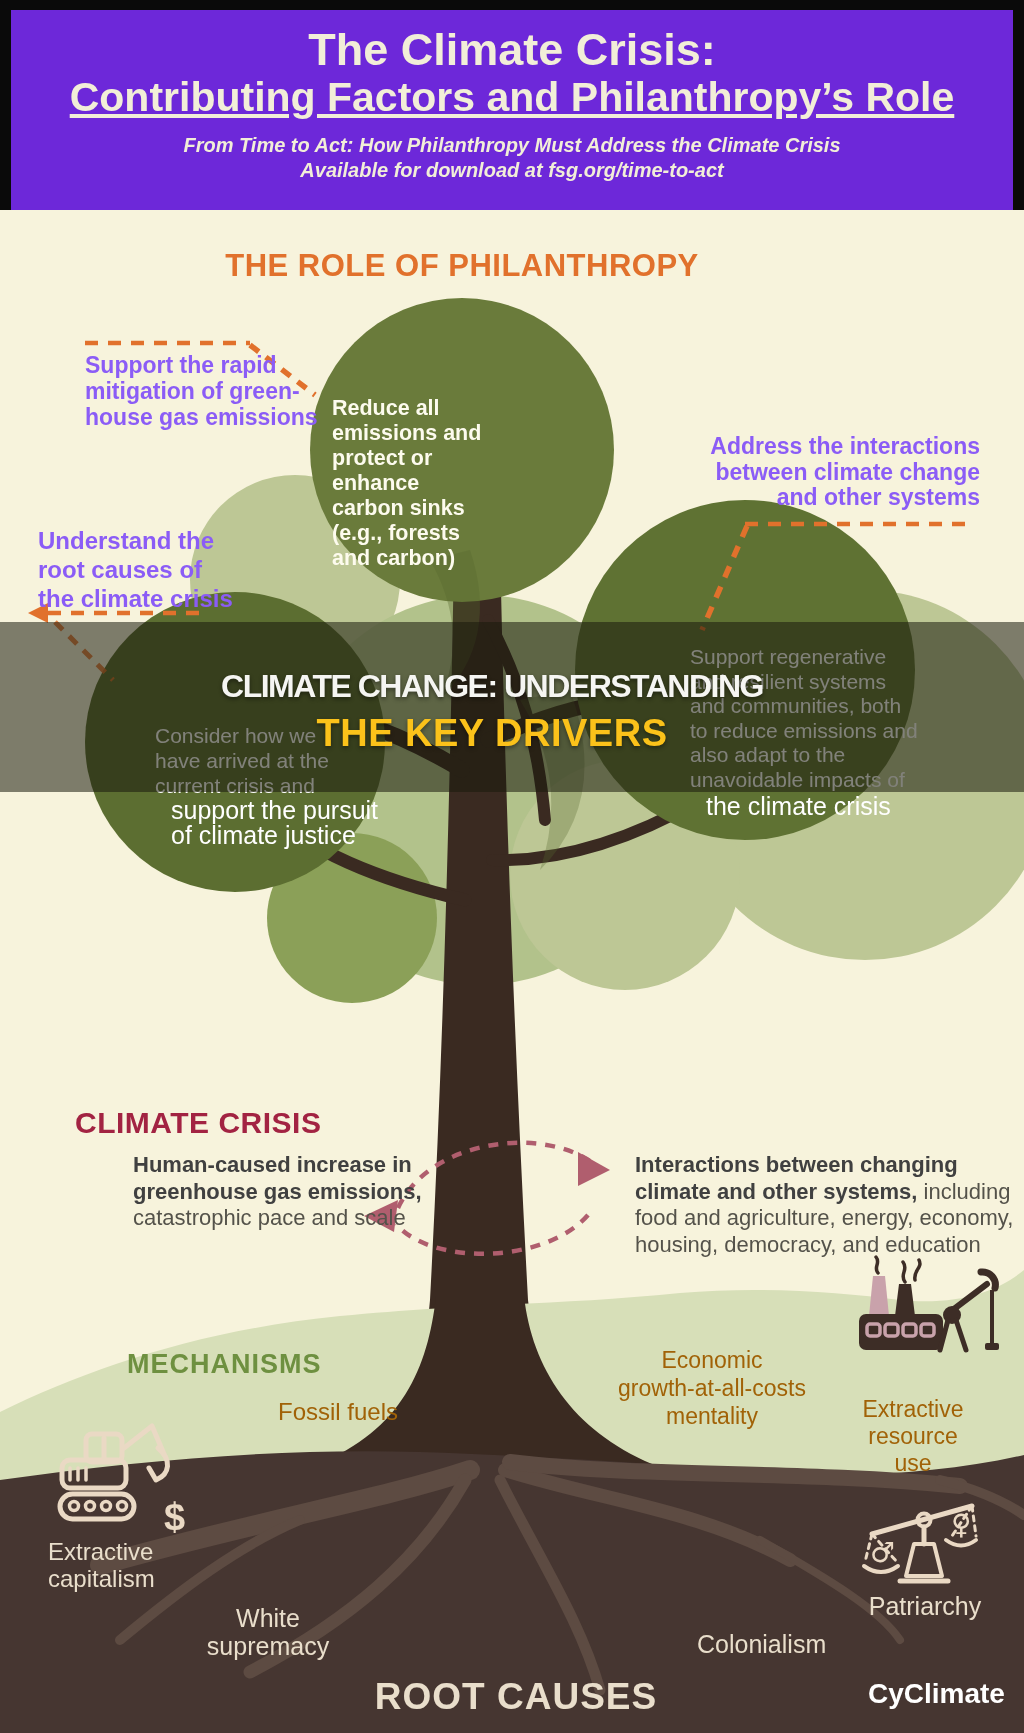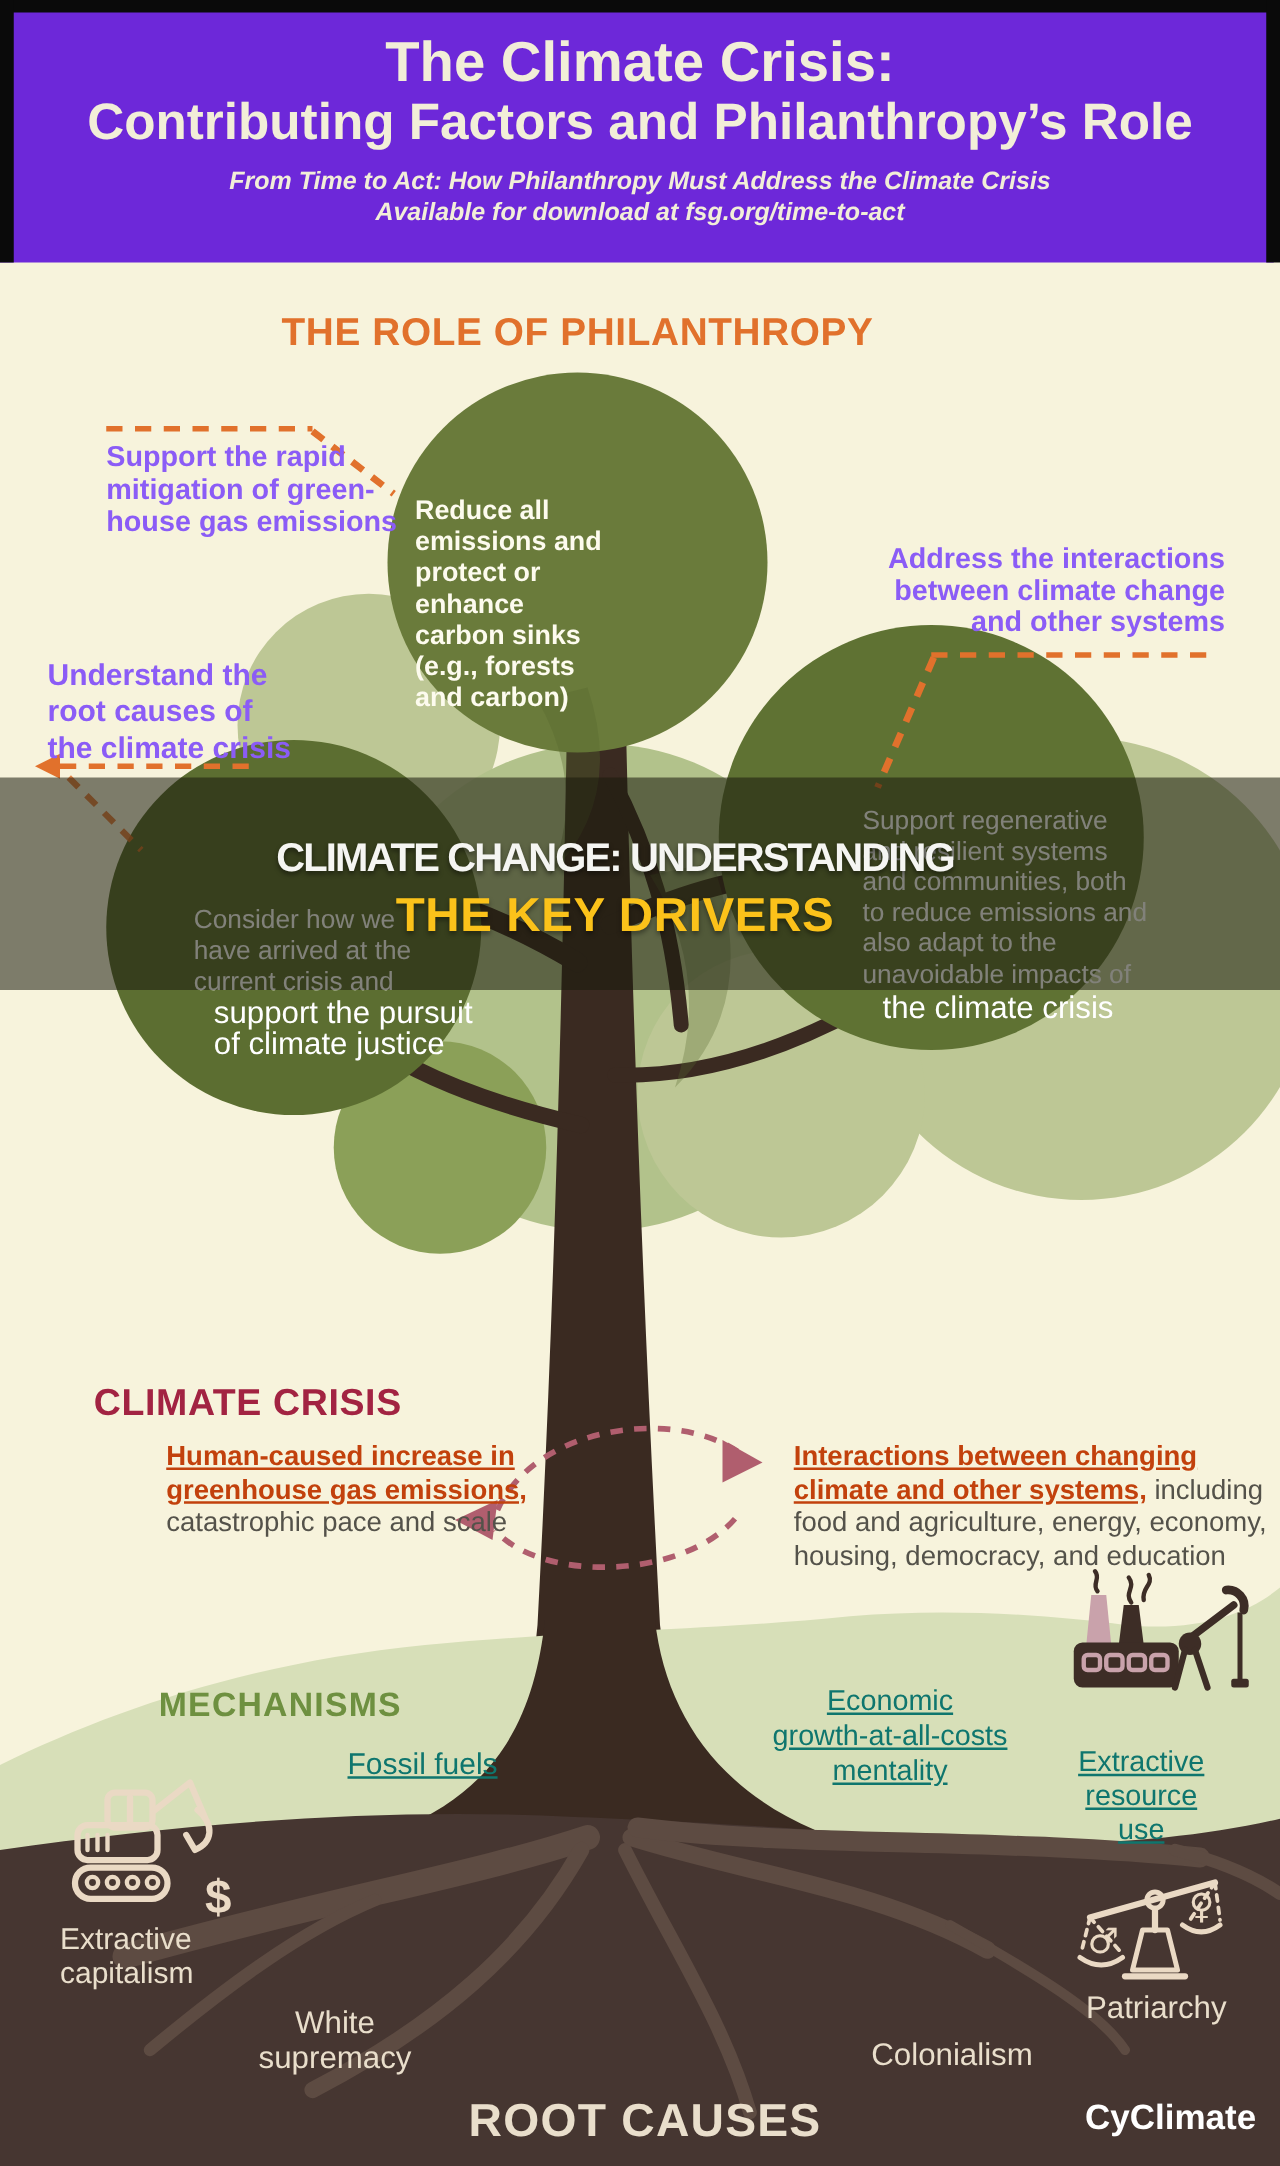--- a/index.html
+++ b/index.html
@@ -22,23 +22,23 @@
   .dim-lines.tight,.bold-lines.tight{line-height:24.5px;}
   
   .overlay{left:0;top:622px;width:1024px;height:170px;background:rgba(26,26,13,0.55);z-index:30;}
   .ov1{color:#f5f5f2;font-weight:700;font-size:32px;letter-spacing:-1.5px;white-space:nowrap;
        text-shadow:0 2px 4px rgba(0,0,0,.45);}
   .ov2{color:#fbc21a;font-weight:700;font-size:38px;letter-spacing:.5px;white-space:nowrap;
        text-shadow:0 2px 4px rgba(0,0,0,.4);}
   
   .crisis-heading{color:#a22342;font-weight:700;font-size:30px;letter-spacing:.5px;}
   .para{font-size:22px;line-height:26.5px;color:#54524a;}
-  .para .b{color:#c2410c;font-weight:700;text-decoration:underline;}
+  .para .b{color:#404040;font-weight:700;}
   .mech-heading{color:#6e9040;font-weight:700;font-size:27px;letter-spacing:1px;}
-  .mech-label{color:#0f766e;font-size:24px;line-height:27px;text-decoration:underline;}
+  .mech-label{color:#a16207;font-size:24px;line-height:27px;}
   .soil-label{color:#e9decb;font-size:24px;line-height:27px;}
   .root-heading{color:#e9decb;font-weight:700;font-size:37px;letter-spacing:1px;white-space:nowrap;}
   .logo{color:#ffffff;font-weight:700;font-size:28px;white-space:nowrap;}
   .z20{z-index:20;}
   svg.scene{position:absolute;left:0;top:0;z-index:10;}
   svg.icon{position:absolute;z-index:25;overflow:visible;}
 </style>
 </head>
 <body>
 
@@ -105,21 +105,21 @@
     <g fill="none" stroke="#b05e6e">
       <path d="M398,1208 C430,1138 545,1126 594,1164" stroke-width="4.5" stroke-dasharray="10 9"></path>
       <path d="M588,1215 C545,1264 432,1266 396,1224" stroke-width="4.5" stroke-dasharray="10 9"></path>
     </g>
     <polygon points="578,1152 610,1170 578,1186" fill="#b05e6e"></polygon>
     <polygon points="364,1216 398,1200 394,1232" fill="#b05e6e"></polygon>
   </svg>
 
   <div class="abs header">
     <div class="abs h-title" style="top:24px;font-size:45px;">The Climate Crisis:</div>
-    <div class="abs h-title" style="top:74px;font-size:41px;">Contributing Factors and Philanthropy’s Role</div>
+    <div class="abs h-title" style="top:74px;font-size:41px;text-decoration:underline;">Contributing Factors and Philanthropy’s Role</div>
     <div class="abs h-sub" style="top:134px;">From Time to Act: How Philanthropy Must Address the Climate Crisis</div>
     <div class="abs h-sub" style="top:159px;">Available for download at fsg.org/time-to-act</div>
   </div>
   <div class="abs frame" style="left:0;top:0;width:1024px;height:10px;"></div>
   <div class="abs frame" style="left:0;top:0;width:11px;height:210px;"></div>
   <div class="abs frame" style="left:1013px;top:0;width:11px;height:210px;"></div>
 
   <div class="abs role-heading z20" style="left:0;top:248px;width:924px;">THE ROLE OF PHILANTHROPY</div>
 
   <div class="abs orange-callout z20" style="left:85px;top:352px;">

